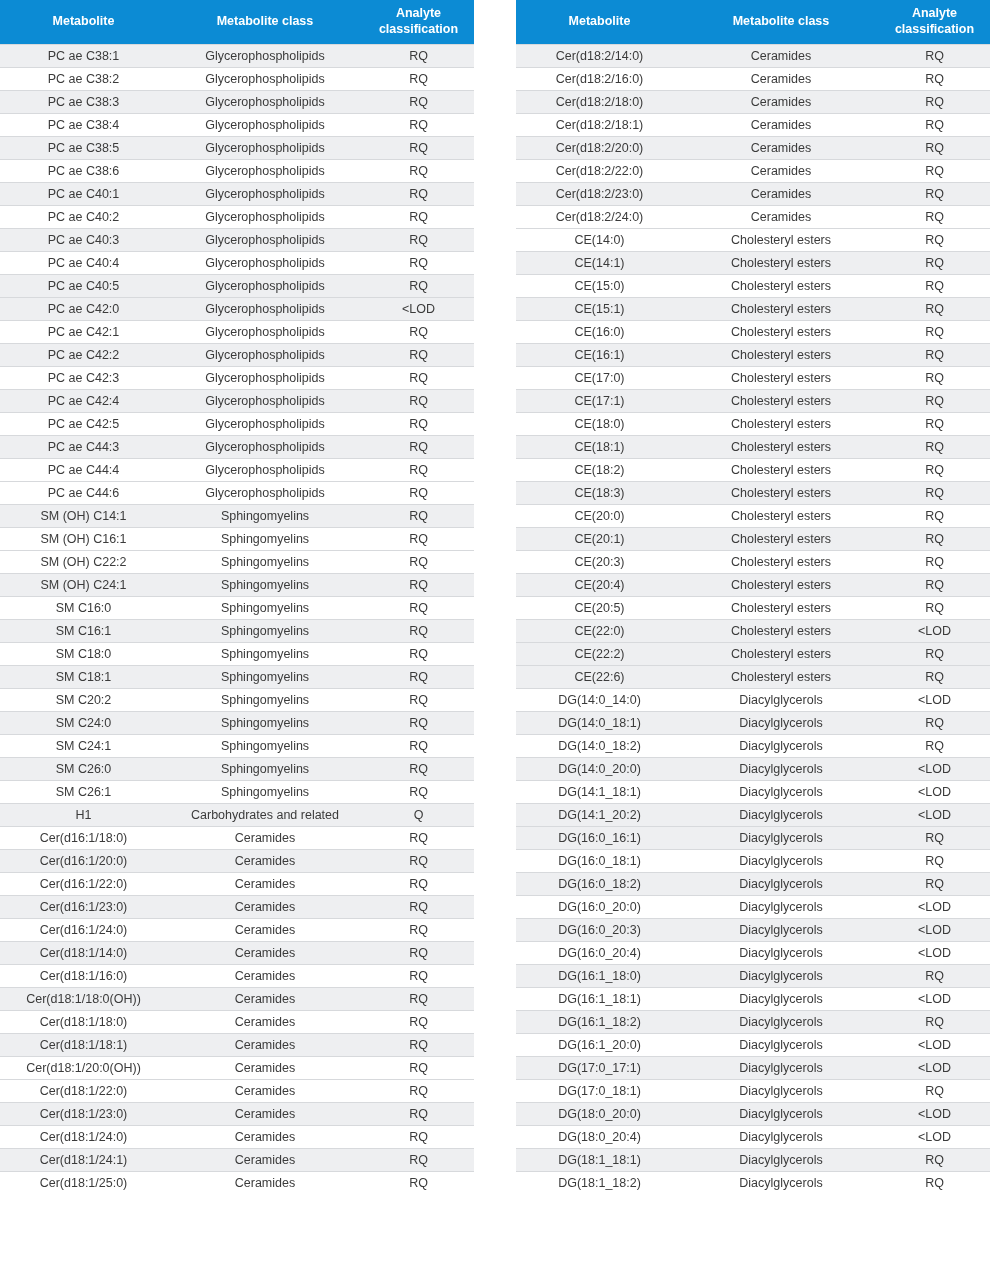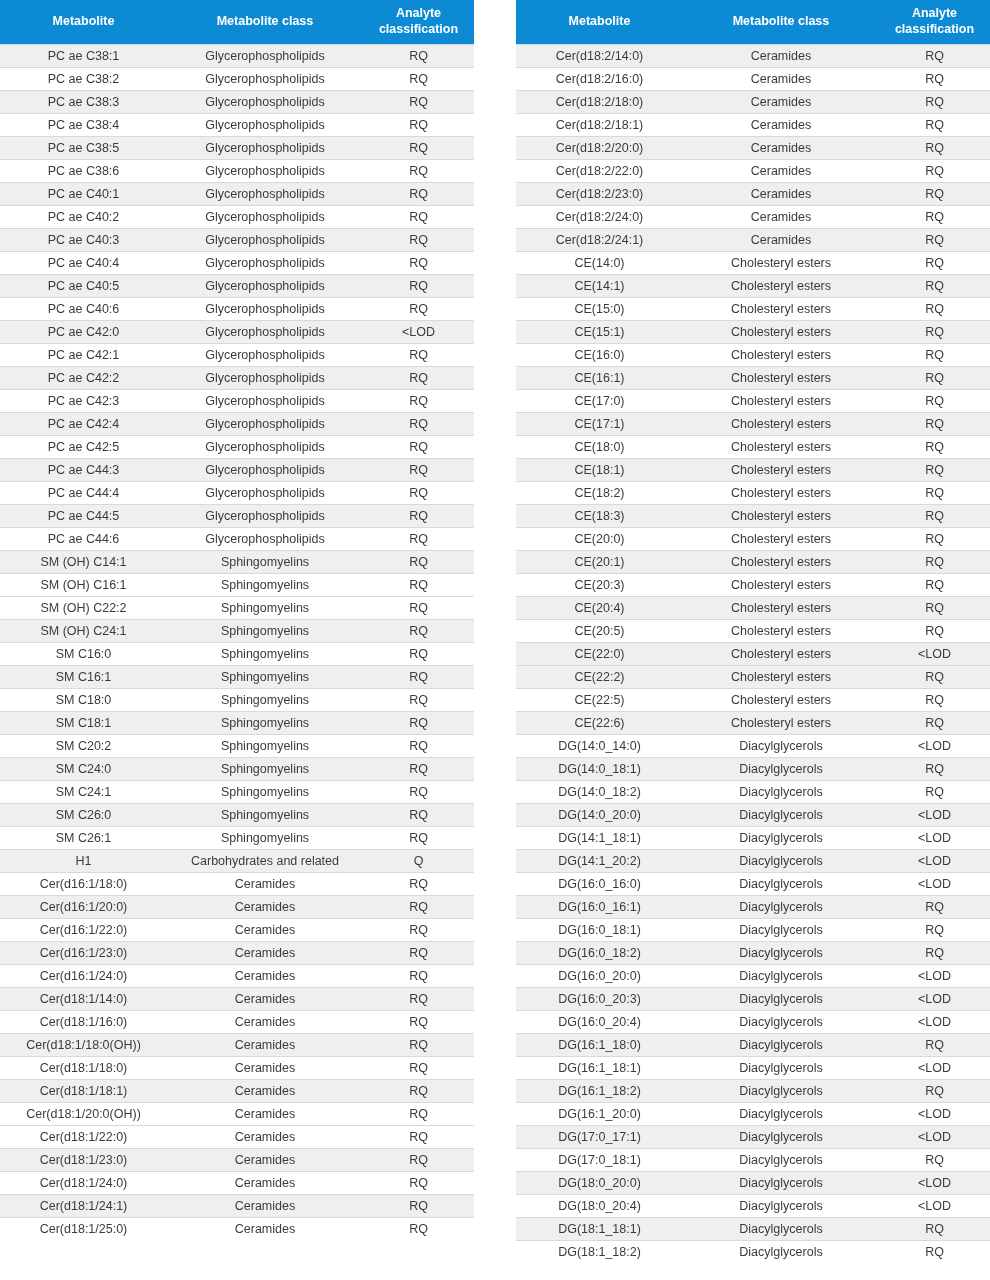--- a/index.html
+++ b/index.html
@@ -120,25 +120,20 @@
           <tr class="even">
             <td>PC ae C40:4</td>
             <td>Glycerophospholipids</td>
             <td>RQ</td>
           </tr>
           <tr class="odd">
             <td>PC ae C40:5</td>
             <td>Glycerophospholipids</td>
             <td>RQ</td>
           </tr>
-          <tr class="even">
-            <td>PC ae C40:6</td>
-            <td>Glycerophospholipids</td>
-            <td>RQ</td>
-          </tr>
           <tr class="odd">
             <td>PC ae C42:0</td>
             <td>Glycerophospholipids</td>
             <td>&lt;LOD</td>
           </tr>
           <tr class="even">
             <td>PC ae C42:1</td>
             <td>Glycerophospholipids</td>
             <td>RQ</td>
           </tr>
@@ -162,25 +157,20 @@
             <td>Glycerophospholipids</td>
             <td>RQ</td>
           </tr>
           <tr class="odd">
             <td>PC ae C44:3</td>
             <td>Glycerophospholipids</td>
             <td>RQ</td>
           </tr>
           <tr class="even">
             <td>PC ae C44:4</td>
-            <td>Glycerophospholipids</td>
-            <td>RQ</td>
-          </tr>
-          <tr class="odd">
-            <td>PC ae C44:5</td>
             <td>Glycerophospholipids</td>
             <td>RQ</td>
           </tr>
           <tr class="even">
             <td>PC ae C44:6</td>
             <td>Glycerophospholipids</td>
             <td>RQ</td>
           </tr>
           <tr class="odd">
             <td>SM (OH) C14:1</td>
@@ -384,25 +374,20 @@
           <tr class="odd">
             <td>Cer(d18:2/23:0)</td>
             <td>Ceramides</td>
             <td>RQ</td>
           </tr>
           <tr class="even">
             <td>Cer(d18:2/24:0)</td>
             <td>Ceramides</td>
             <td>RQ</td>
           </tr>
-          <tr class="odd">
-            <td>Cer(d18:2/24:1)</td>
-            <td>Ceramides</td>
-            <td>RQ</td>
-          </tr>
           <tr class="even">
             <td>CE(14:0)</td>
             <td>Cholesteryl esters</td>
             <td>RQ</td>
           </tr>
           <tr class="odd">
             <td>CE(14:1)</td>
             <td>Cholesteryl esters</td>
             <td>RQ</td>
           </tr>
@@ -484,25 +469,20 @@
           <tr class="odd">
             <td>CE(22:0)</td>
             <td>Cholesteryl esters</td>
             <td>&lt;LOD</td>
           </tr>
           <tr class="odd">
             <td>CE(22:2)</td>
             <td>Cholesteryl esters</td>
             <td>RQ</td>
           </tr>
-          <tr class="even">
-            <td>CE(22:5)</td>
-            <td>Cholesteryl esters</td>
-            <td>RQ</td>
-          </tr>
           <tr class="odd">
             <td>CE(22:6)</td>
             <td>Cholesteryl esters</td>
             <td>RQ</td>
           </tr>
           <tr class="even">
             <td>DG(14:0_14:0)</td>
             <td>Diacylglycerols</td>
             <td>&lt;LOD</td>
           </tr>
@@ -521,25 +501,20 @@
             <td>Diacylglycerols</td>
             <td>&lt;LOD</td>
           </tr>
           <tr class="even">
             <td>DG(14:1_18:1)</td>
             <td>Diacylglycerols</td>
             <td>&lt;LOD</td>
           </tr>
           <tr class="odd">
             <td>DG(14:1_20:2)</td>
-            <td>Diacylglycerols</td>
-            <td>&lt;LOD</td>
-          </tr>
-          <tr class="even">
-            <td>DG(16:0_16:0)</td>
             <td>Diacylglycerols</td>
             <td>&lt;LOD</td>
           </tr>
           <tr class="odd">
             <td>DG(16:0_16:1)</td>
             <td>Diacylglycerols</td>
             <td>RQ</td>
           </tr>
           <tr class="even">
             <td>DG(16:0_18:1)</td>

